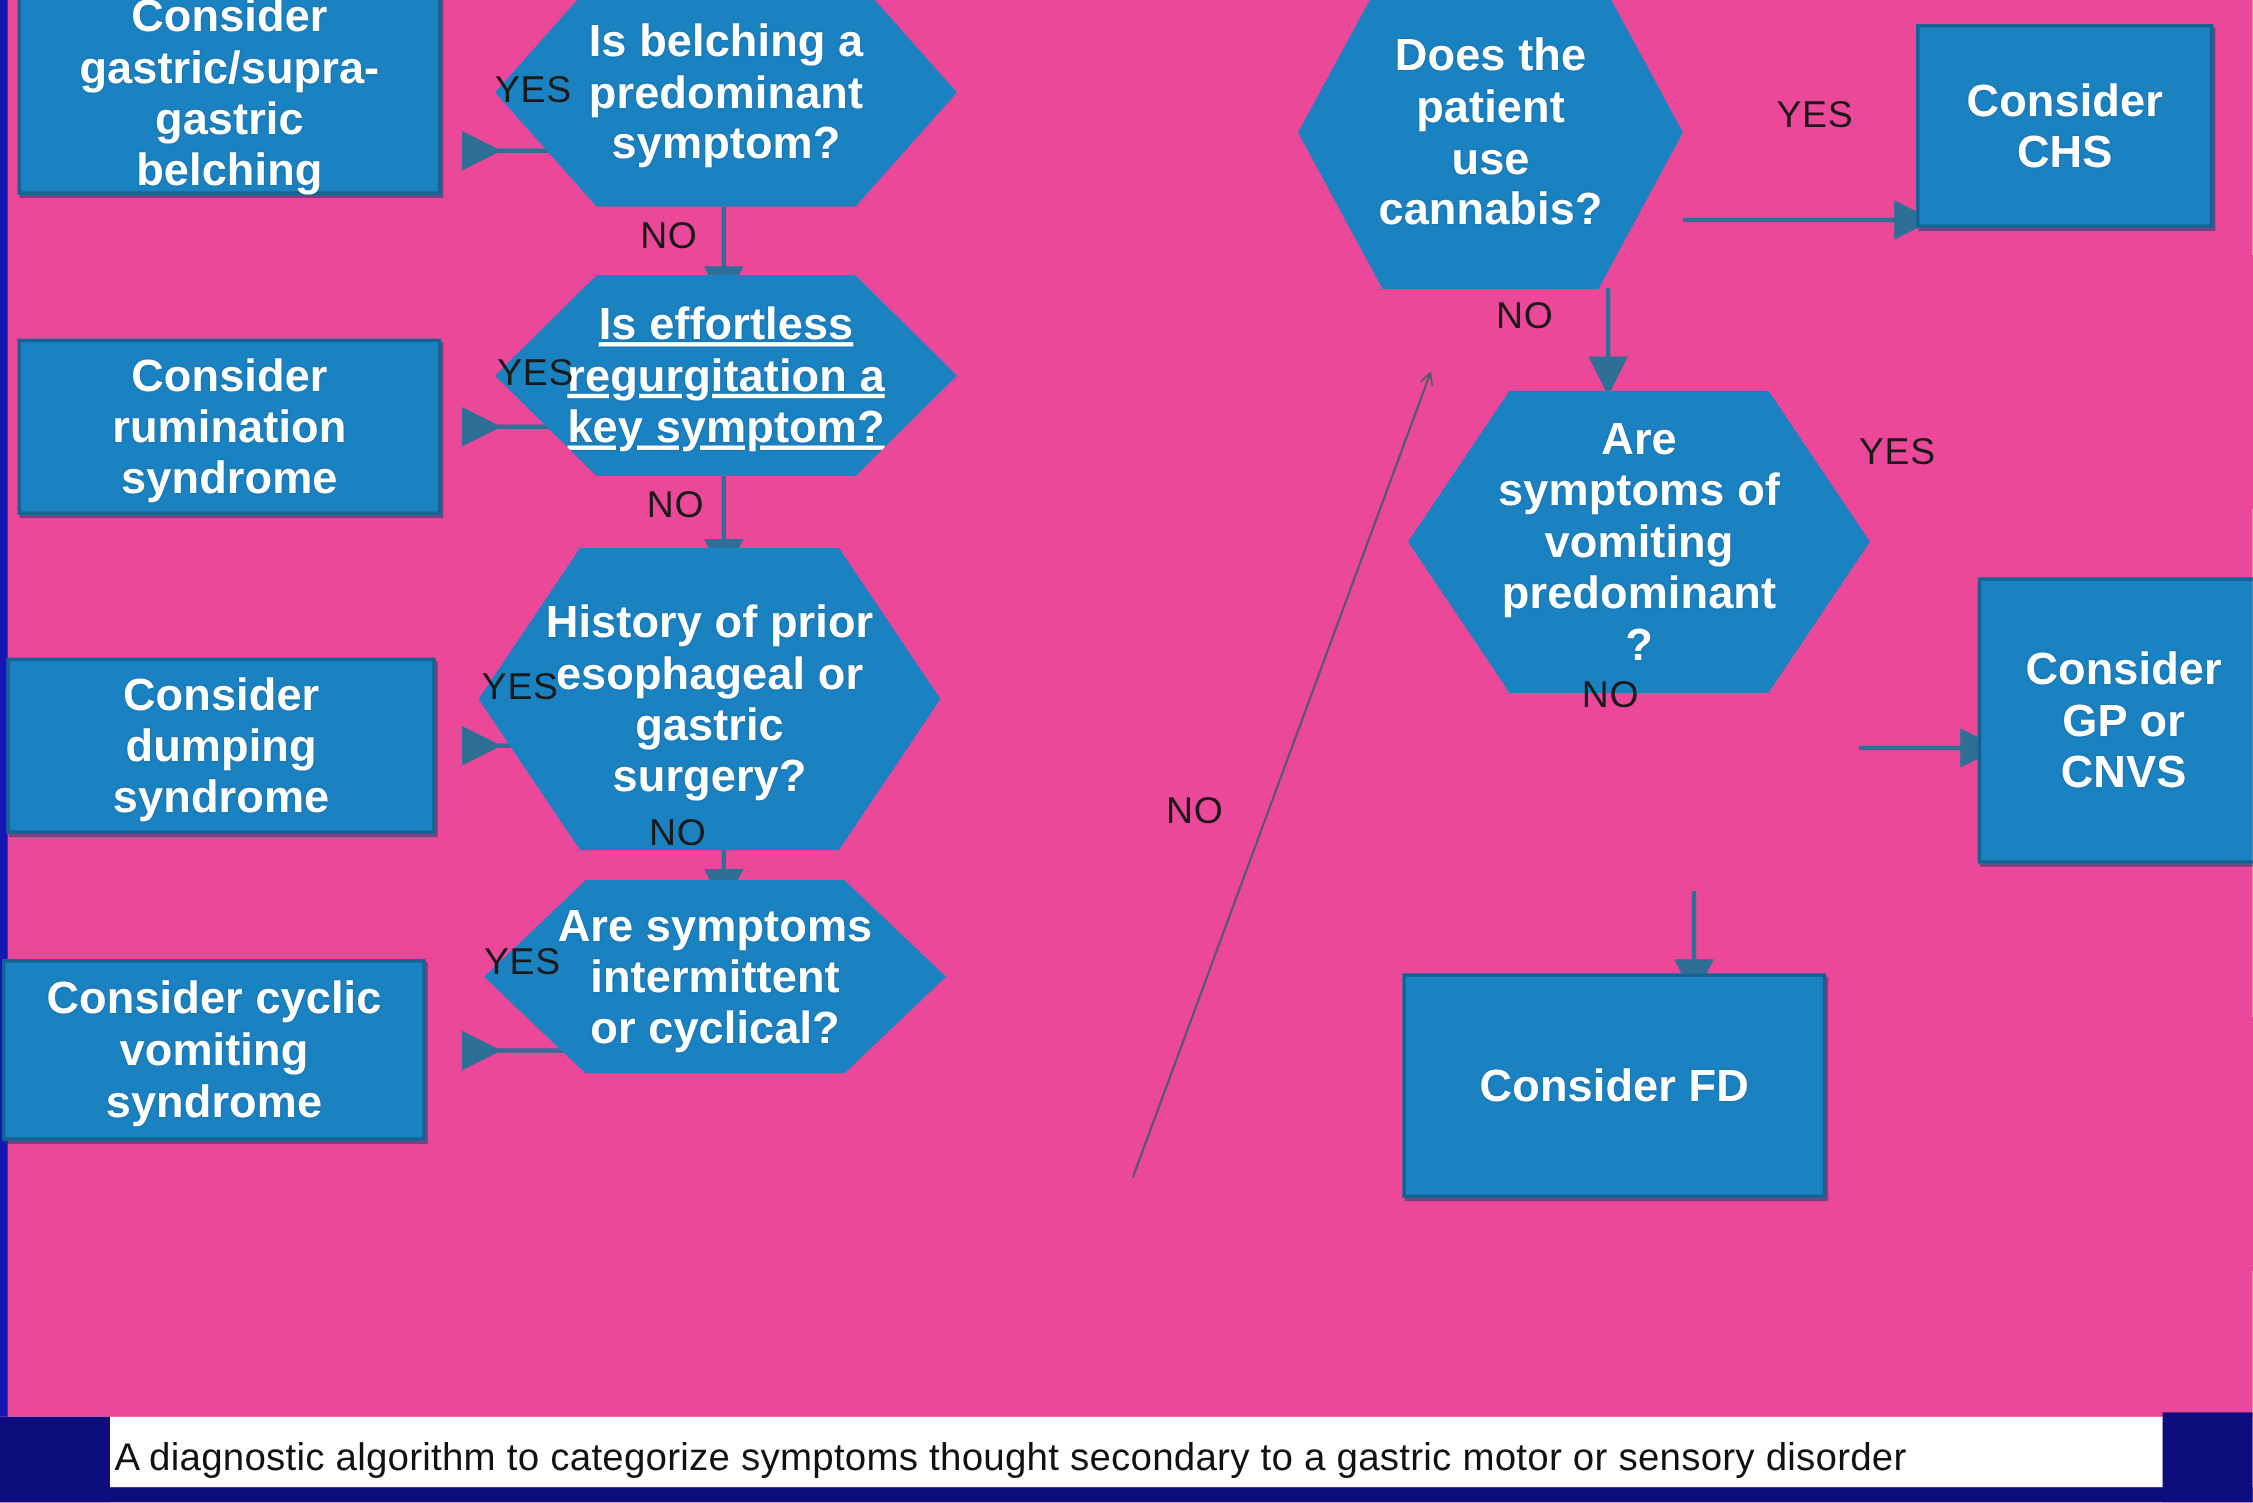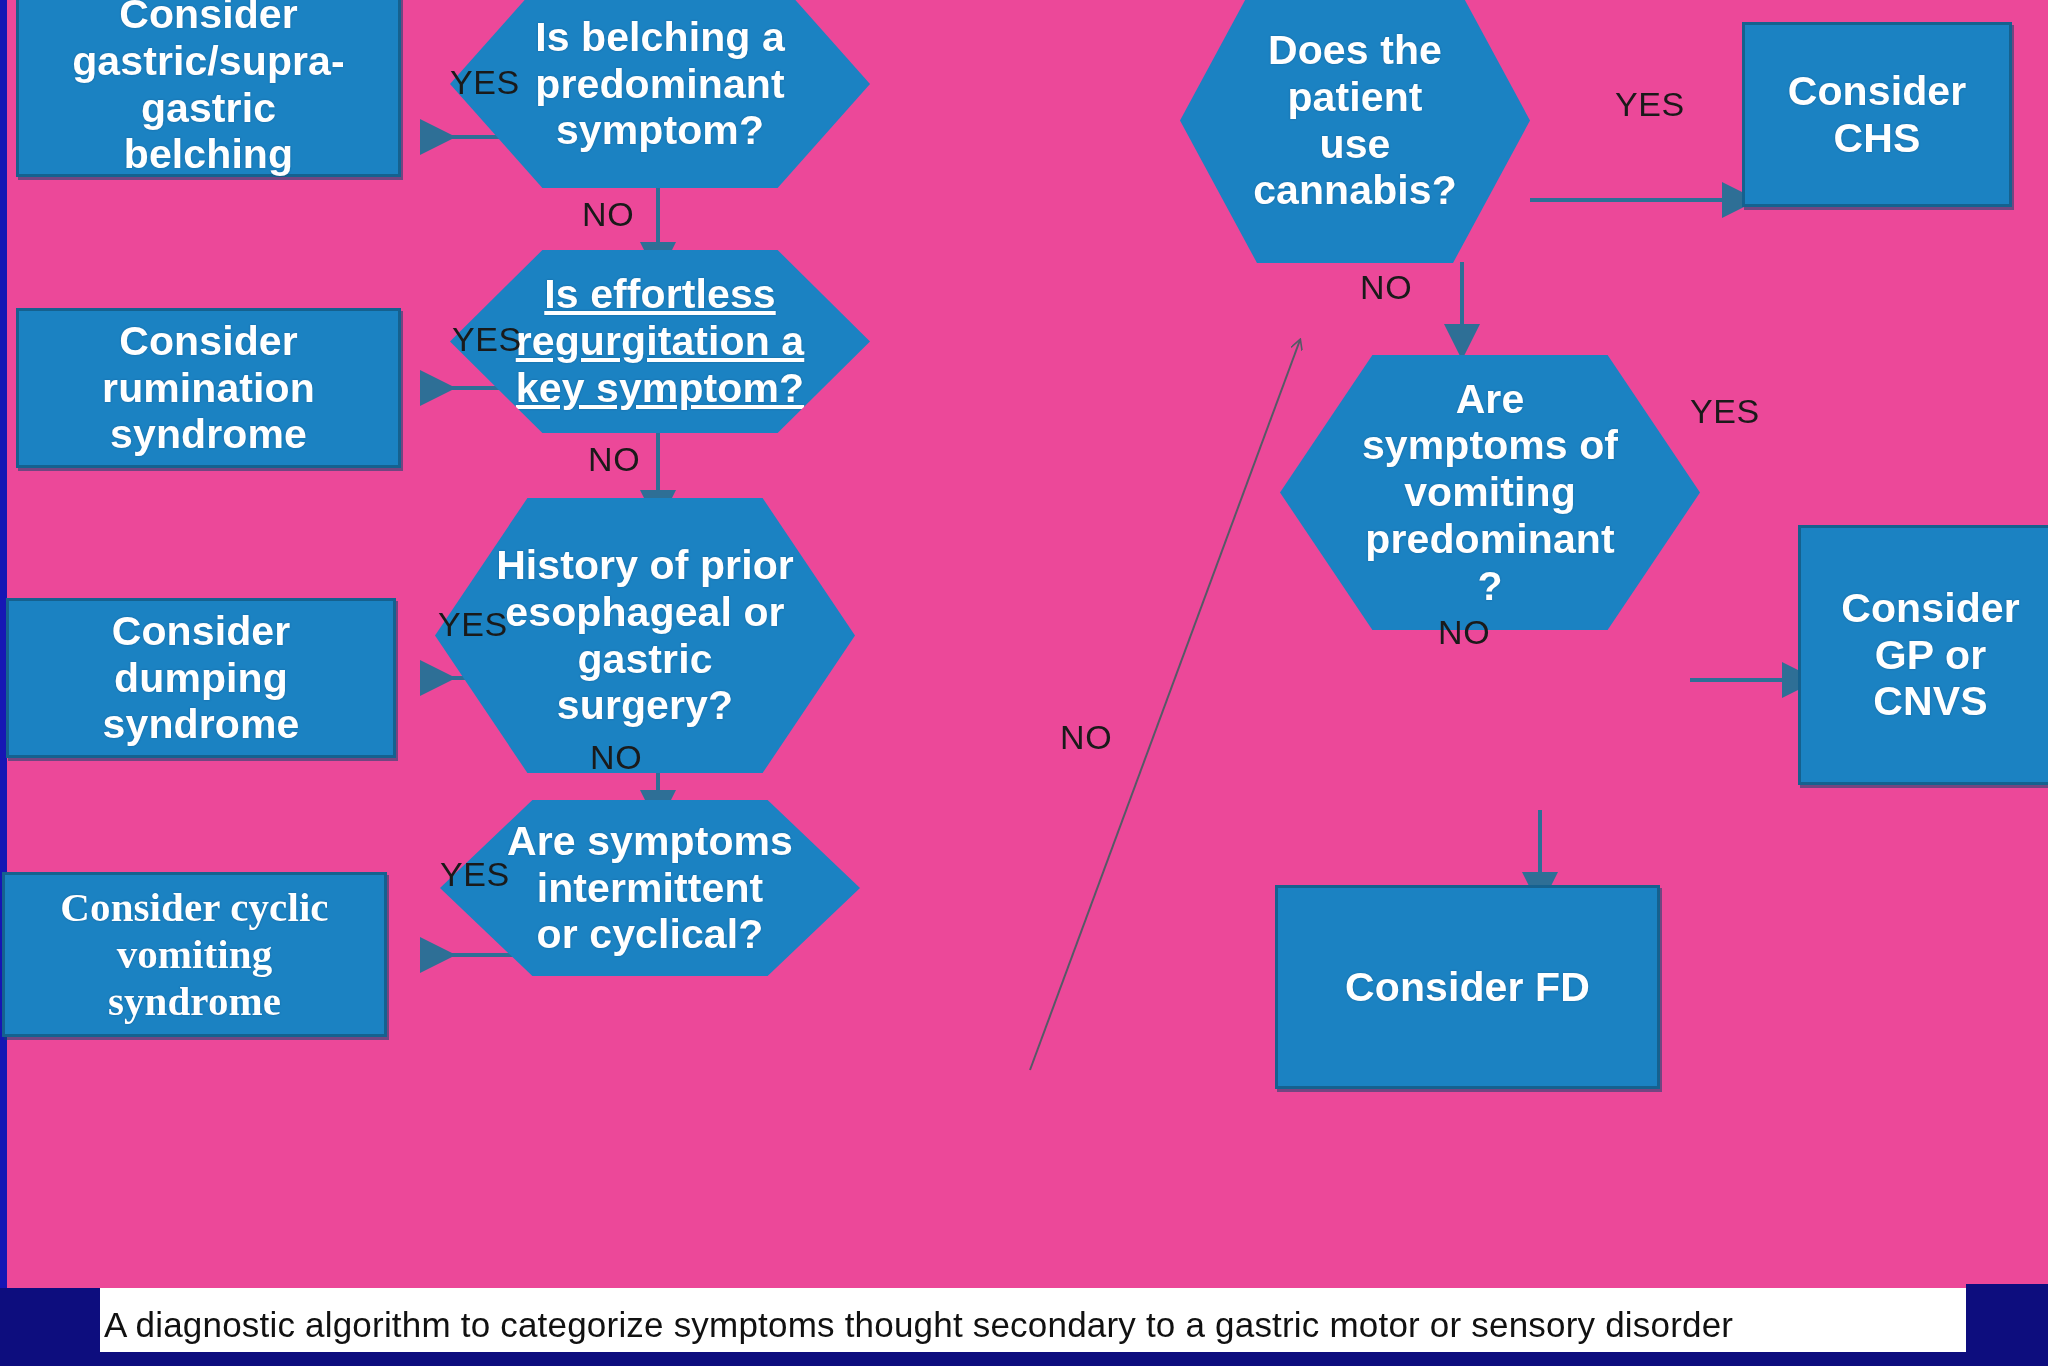--- a/index.html
+++ b/index.html
@@ -171,21 +171,21 @@
 belching</div>
 
   <div class="node rect" style="left:16px; top:308px; width:385px; height:160px; font-size:41px;">Consider
 rumination
 syndrome</div>
 
   <div class="node rect" style="left:6px; top:598px; width:390px; height:160px; font-size:41px;">Consider
 dumping
 syndrome</div>
 
-  <div class="node rect" style="left:2px; top:872px; width:385px; height:165px; font-size:41px;font-family:Liberation Serif, serif;">Consider cyclic
+  <div class="node rect" style="left:2px; top:872px; width:385px; height:165px; font-size:41px;">Consider cyclic
 vomiting
 syndrome</div>
 
   <div class="node hex" style="left:450px; top:-20px; width:420px; height:208px; font-size:41px;">Is belching a
 predominant
 symptom?</div>
 
   <div class="node hex" style="left:450px; top:250px; width:420px; height:183px; font-size:41px;text-decoration:underline;">Is effortless
 regurgitation a
 key symptom?</div>

